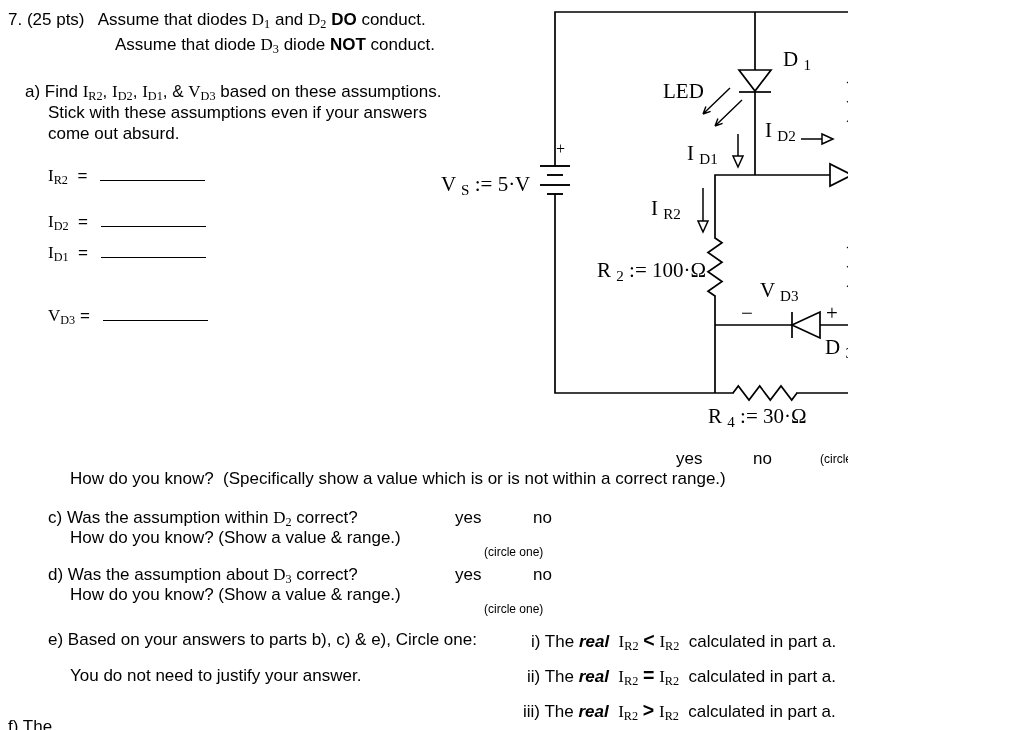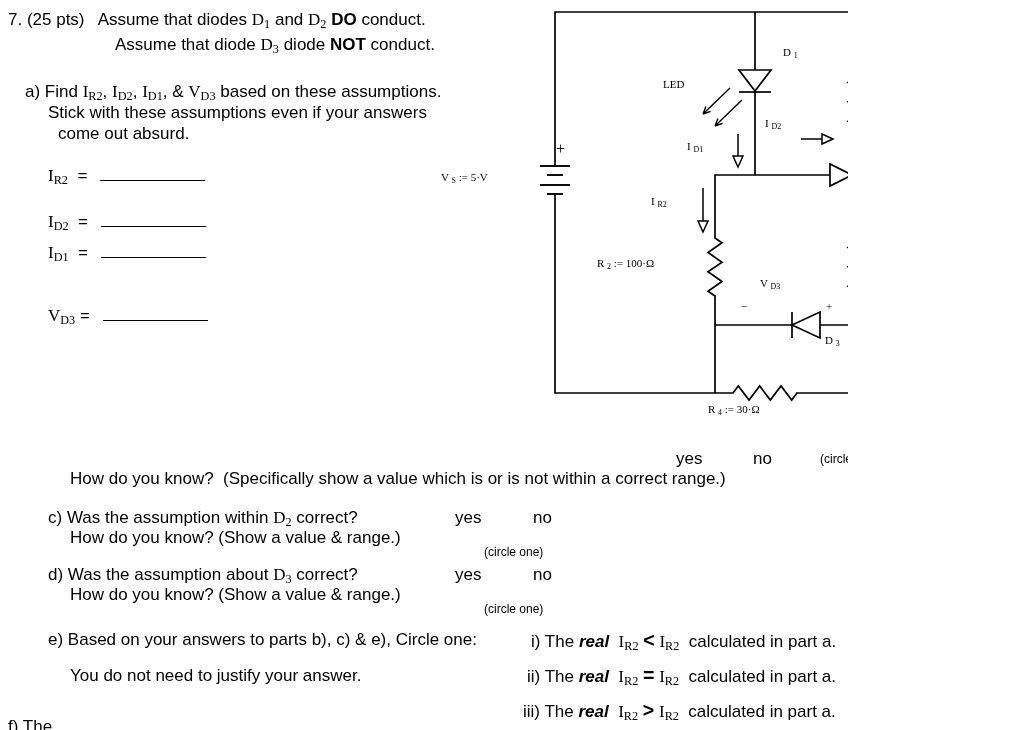--- a/index.html
+++ b/index.html
@@ -12,35 +12,35 @@
   .var{font-family:"Liberation Serif",serif;}
   .op{font-weight:bold;font-size:1.15em;}
   sub{font-size:0.72em;line-height:0;vertical-align:-0.28em;}
   .small{font-size:12px;}
   .blank{
     display:inline-block;width:105px;height:1em;margin-left:13px;
     border-bottom:1.8px solid #000;
   }
   .clabel{
     position:absolute;white-space:pre;
-    font-family:"Liberation Serif",serif;font-size:11px;
+    font-family:"Liberation Serif",serif;font-size:21px;
   }
   svg{position:absolute;left:520px;top:0;}
 </style>
 </head>
 <body>
 
 <div class="page">
 
   <div class="t" style="left:8px;top:9px"><span>7. (25 pts)   Assume that diodes </span><span class="var">D</span><sub class="var">1</sub><span> and </span><span class="var">D</span><sub class="var">2</sub><span> </span><span style="font-weight: bold;">DO</span><span> conduct.</span></div>
   <div class="t" style="left:115px;top:34px"><span>Assume that diode </span><span class="var">D</span><sub class="var">3</sub><span> diode </span><span style="font-weight: bold;">NOT</span><span> conduct.</span></div>
 
   <div class="t" style="left:25px;top:81px"><span>a) Find </span><span class="var">I</span><sub class="var">R2</sub><span>, </span><span class="var">I</span><sub class="var">D2</sub><span>, </span><span class="var">I</span><sub class="var">D1</sub><span>, &amp; </span><span class="var">V</span><sub class="var">D3</sub><span> based on these assumptions.</span></div>
   <div class="t" style="left:48px;top:102px">Stick with these assumptions even if your answers</div>
-  <div class="t" style="left:58px;top:123px">come out absurd.</div>
+  <div class="t" style="left:48px;top:123px">come out absurd.</div>
 
   <div class="t" style="left:48px;top:163px"><span><span class="var">I</span><sub class="var">R2</sub><span>  =</span></span><span class="blank"></span></div>
   <div class="t" style="left:48px;top:209px"><span><span class="var">I</span><sub class="var">D2</sub><span>  =</span></span><span class="blank"></span></div>
   <div class="t" style="left:48px;top:240px"><span><span class="var">I</span><sub class="var">D1</sub><span>  =</span></span><span class="blank"></span></div>
   <div class="t" style="left:48px;top:303px"><span><span class="var">V</span><sub class="var">D3</sub><span> =</span></span><span class="blank"></span></div>
 
   <svg width="480" height="445" viewBox="0 0 480 445">
     <g stroke="#000" stroke-width="1.7" fill="none" stroke-linecap="square">
       <path d="M35,166 V12 H335 M235,12 V70 M35,194 V393 H213 M277,393 H335 M335,12 V68 M335,126 V233 M335,291 V393 M235,92 V175 M195,175 H335 M195,175 V238 M195,296 V393 M195,325 H335"></path>
     </g>

